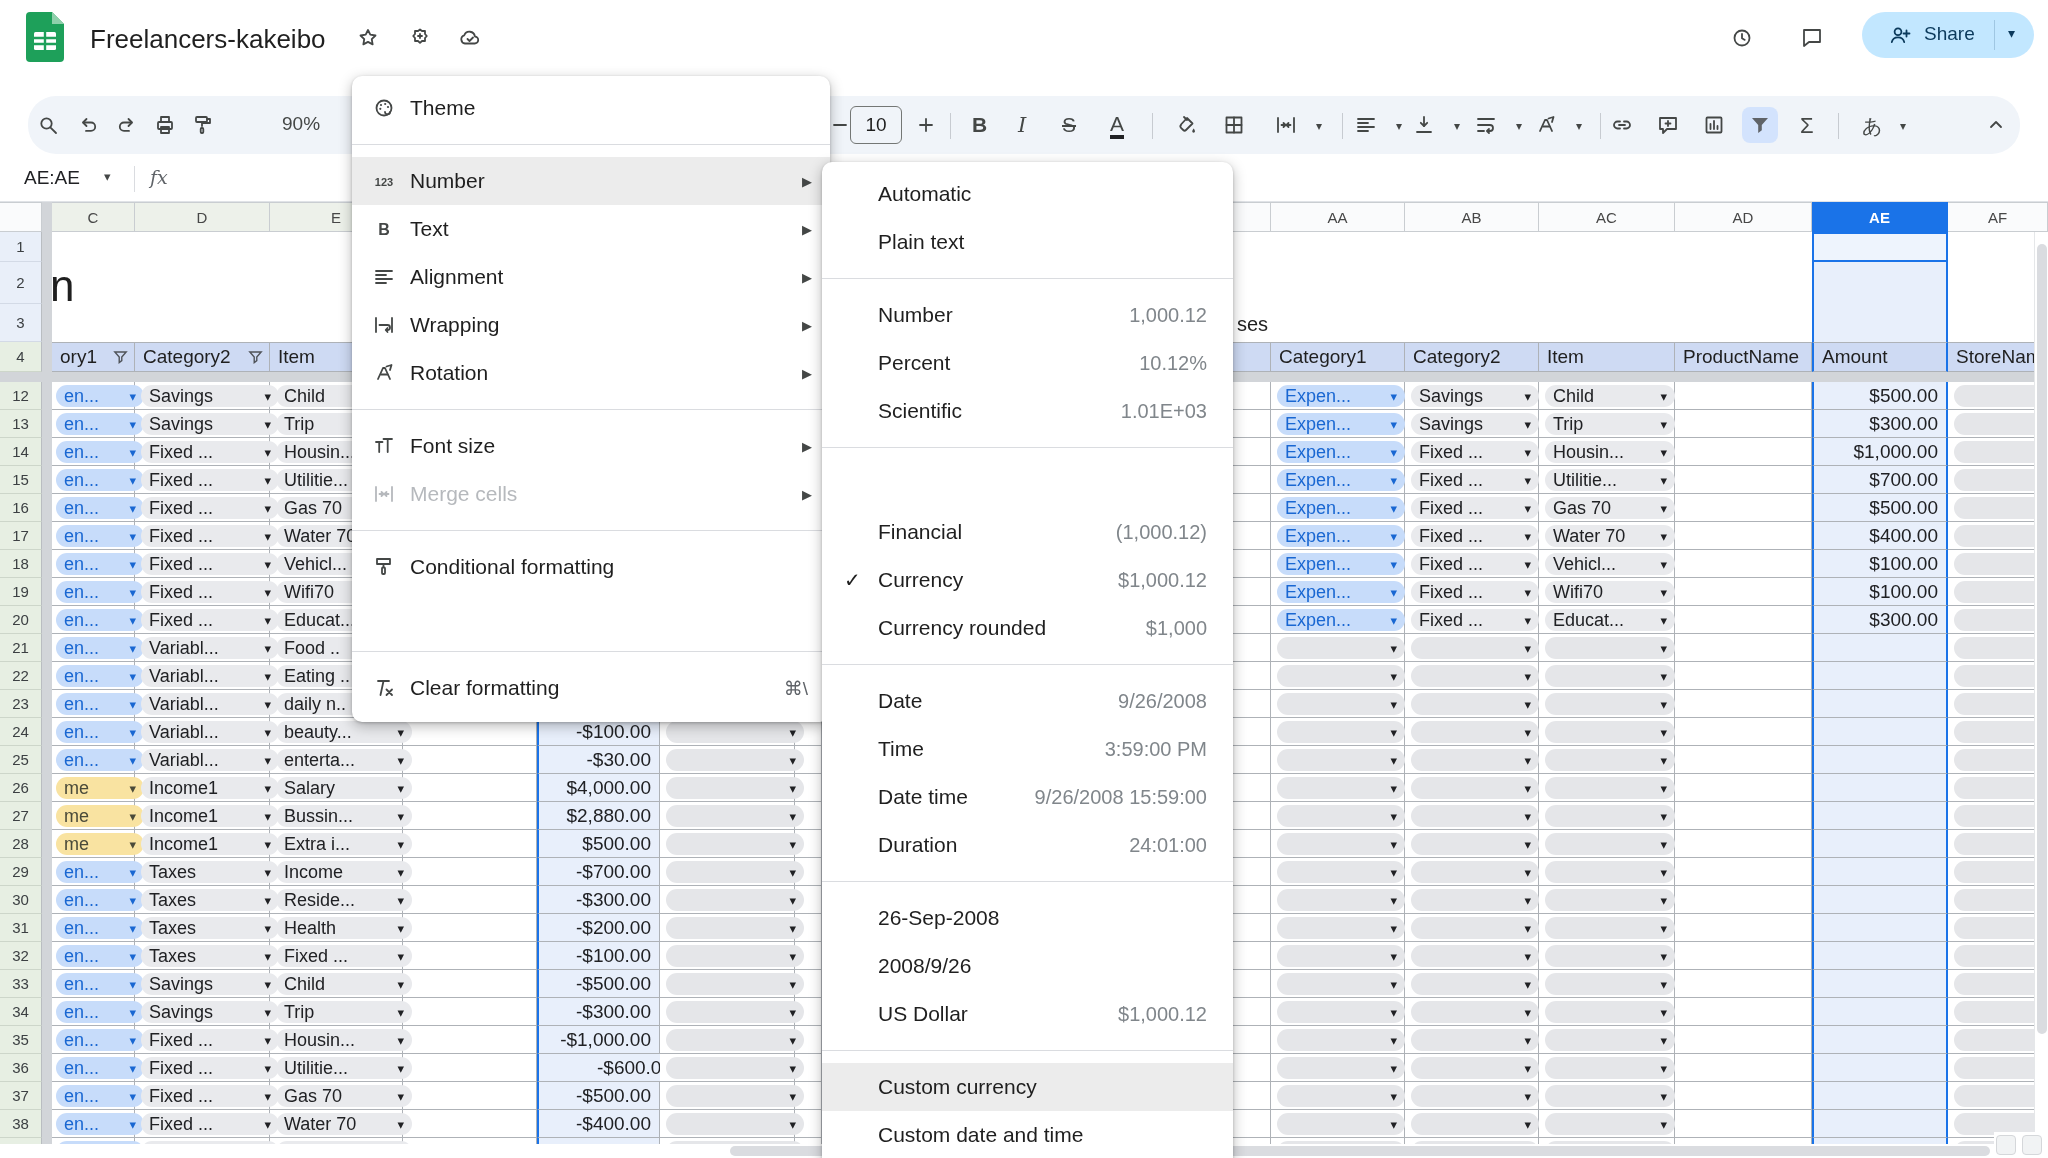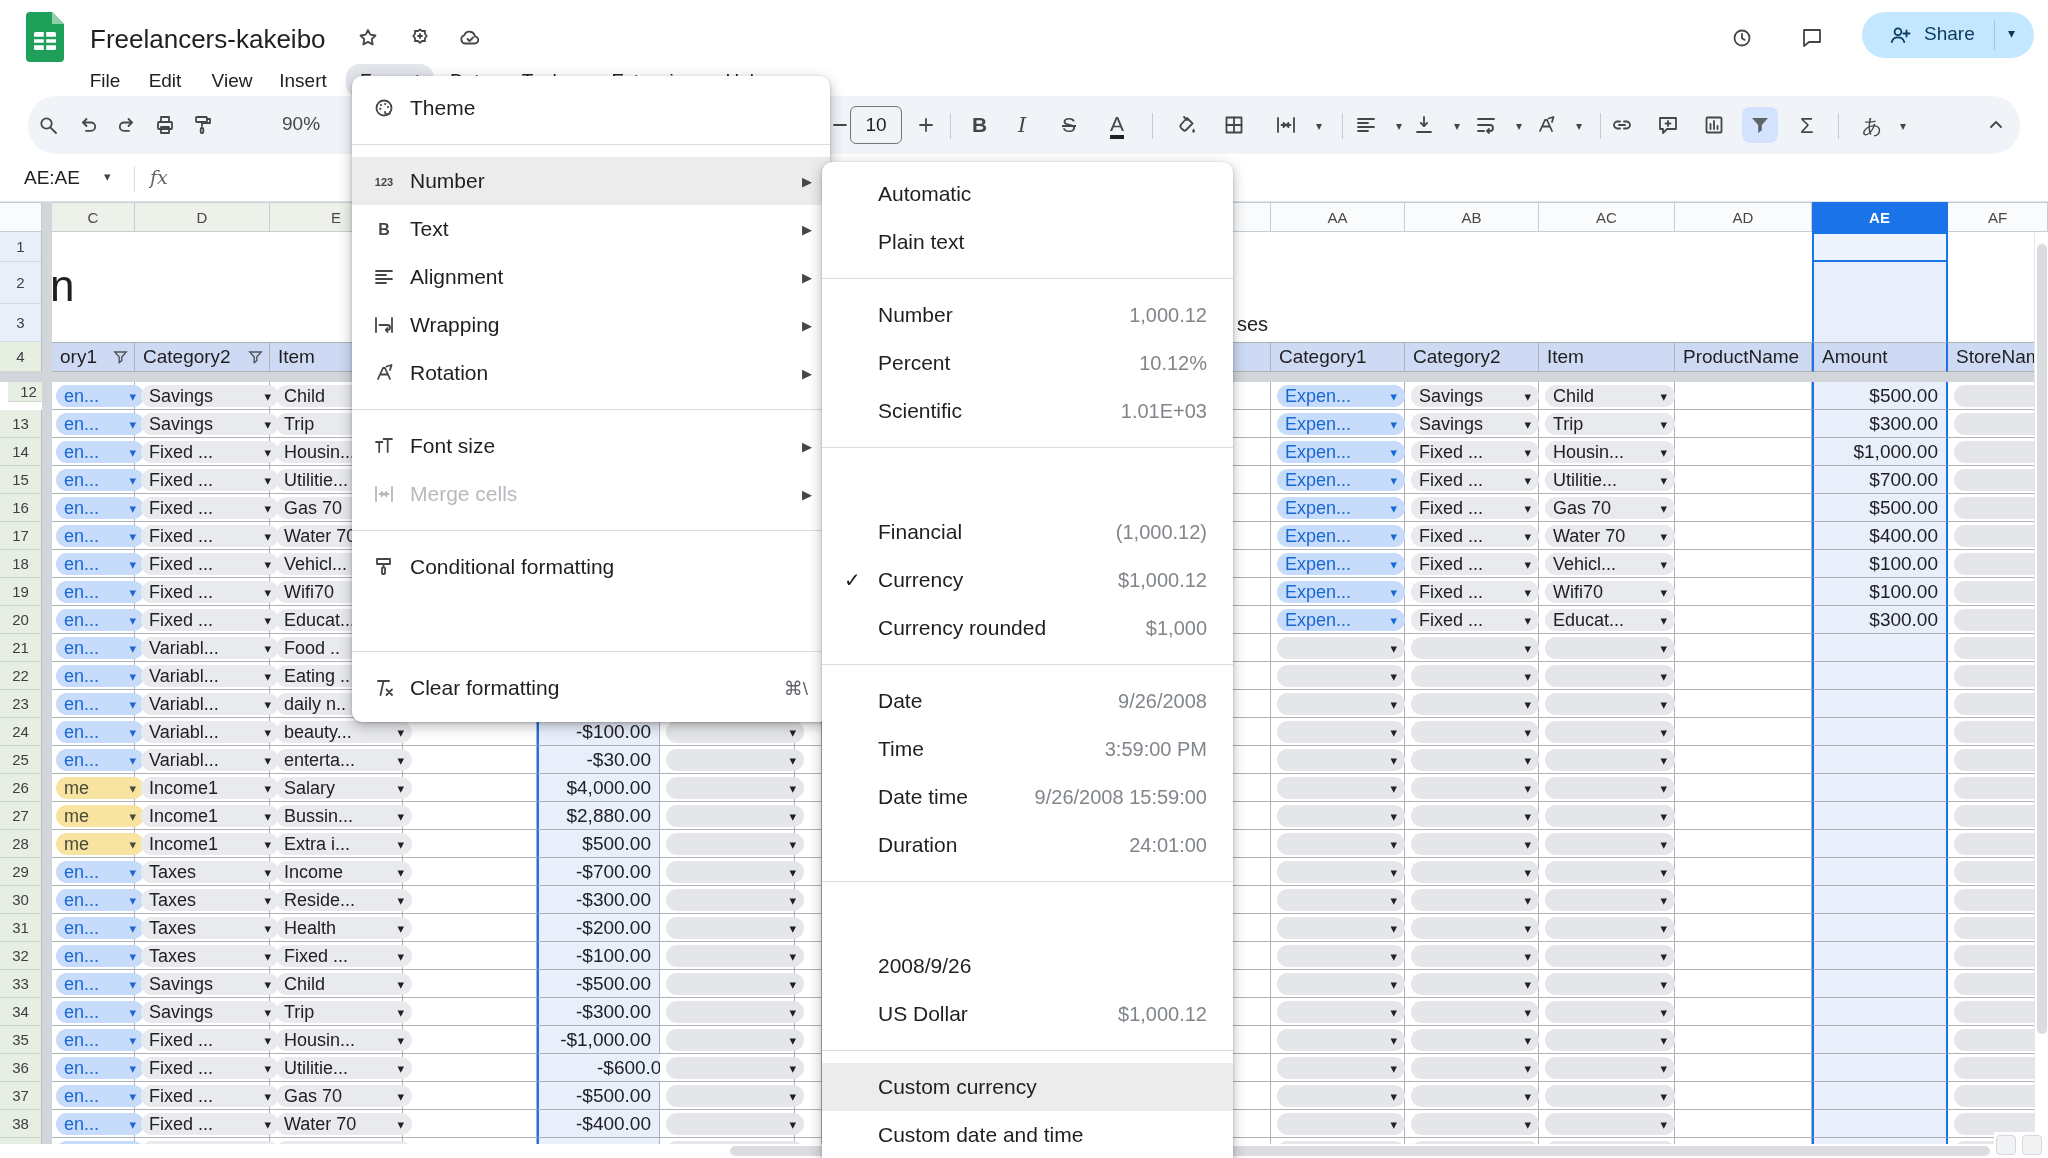--- a/index.html
+++ b/index.html
@@ -116,31 +116,20 @@
           <svg viewBox="0 0 24 24" width="22" height="22" fill="none" stroke="currentColor" stroke-width="1.8" stroke-linecap="round">
             <circle cx="10" cy="8.8" r="3.4"></circle>
             <path d="M3.8 19.2c.6-3.2 3.2-4.9 6.2-4.9s5.6 1.7 6.2 4.9"></path>
             <path d="M18.5 7.5v6M15.5 10.5h6"></path>
           </svg>
         </span>
       <span class="abs" style="left:62px;top:11px;font-size:19px;font-weight:500;">Share</span>
       <span class="abs" style="left:132px;top:8px;width:1px;height:30px;background:#9fc7e2;"></span>
       <span class="abs" style="left:146px;top:13px;font-size:14px;">▾</span>
     </div>
-    <nav class="abs" id="menubar" style="left:0;top:64px;width:900px;height:34px;">
-        <span class="menubar-item" style="left: 105px; top: 0px;">File</span>
-        <span class="menubar-item" style="left: 165px; top: 0px;">Edit</span>
-        <span class="menubar-item" style="left: 232px; top: 0px;">View</span>
-        <span class="menubar-item" style="left: 303px; top: 0px;">Insert</span>
-        <span class="menubar-item open" style="left: 390px; top: 0px;">Format</span>
-        <span class="menubar-item" style="left: 470px; top: 0px;">Data</span>
-        <span class="menubar-item" style="left: 544px; top: 0px;">Tools</span>
-        <span class="menubar-item" style="left: 658px; top: 0px;">Extensions</span>
-        <span class="menubar-item" style="left: 745px; top: 0px;">Help</span>
-      </nav>
   </div>
 
   <div class="abs toolbar-strip" id="toolbar" style="left:28px;top:96px;width:1992px;height:58px;">
       <span class="tbicon" style="left: 20px; top: 11px;">
         <svg viewBox="0 0 24 24" width="24" height="24" fill="none" stroke="currentColor" stroke-width="1.8" stroke-linecap="round" stroke-linejoin="round">
           <circle cx="10.5" cy="10.5" r="5.2"></circle>
           <path d="M14.8 14.8 20 20"></path>
         </svg>
       </span>
       <span class="tbicon" style="left: 60px; top: 11px;">
@@ -306,21 +295,21 @@
             <path d="M4 5h16l-6.2 7v5.2L10.2 20v-8z" fill="none" stroke="currentColor" stroke-width="2"></path>
           </svg></span></div>
       <div class="cell hdr4" style="left: 270px; top: 140px; width: 133px; height: 30px;">Item</div>
       <div class="cell hdr4" style="left: 1233px; top: 140px; width: 38px; height: 30px;"></div>
       <div class="cell hdr4" style="left: 1271px; top: 140px; width: 134px; height: 30px;">Category1</div>
       <div class="cell hdr4" style="left: 1405px; top: 140px; width: 134px; height: 30px;">Category2</div>
       <div class="cell hdr4" style="left: 1539px; top: 140px; width: 136px; height: 30px;">Item</div>
       <div class="cell hdr4" style="left: 1675px; top: 140px; width: 137px; height: 30px;">ProductName</div>
       <div class="cell hdr4" style="left: 1812px; top: 140px; width: 136px; height: 30px; border-left: 2px solid rgb(26, 115, 232); border-right: 2px solid rgb(26, 115, 232);">Amount</div>
       <div class="cell hdr4" style="left: 1948px; top: 140px; width: 100px; height: 30px;">StoreName</div>
-      <div class="cell gutter" style="left: 8px; top: 180px; width: 42px; height: 20px;">12</div>
+      <div class="cell gutter" style="left: 0px; top: 180px; width: 42px; height: 28px;">12</div>
       <div class="cell tcell" style="left: 52px; top: 180px; width: 83px; height: 28px;"></div>
       <div class="cell tcell" style="left: 135px; top: 180px; width: 135px; height: 28px;"></div>
       <div class="cell tcell" style="left: 270px; top: 180px; width: 133px; height: 28px;"></div>
       <div class="cell tcell" style="left: 403px; top: 180px; width: 134px; height: 28px;"></div>
       <div class="cell tcell amtcell lft" style="left: 537px; top: 180px; width: 123px; height: 28px;"></div>
       <div class="cell tcell" style="left: 660px; top: 180px; width: 135px; height: 28px;"></div>
       <div class="cell tcell" style="left: 795px; top: 180px; width: 27px; height: 28px;"></div>
       <div class="chip blue" style="left: 56px; top: 183px; width: 72px;">
         <span>en...</span>
         <span class="car">▾</span>
@@ -1751,20 +1740,23 @@
       </div>
       <div class="mi" style="top: 611px;">
         <span class="nlabel">Date time</span>
         <span class="mivalue">9/26/2008 15:59:00</span>
       </div>
       <div class="mi" style="top: 659px;">
         <span class="nlabel">Duration</span>
         <span class="mivalue">24:01:00</span>
       </div>
       <div class="mdiv" style="top: 719px;"></div>
+      <div class="mi" style="top: 732px;">
+        <span class="nlabel">26-Sep-2008</span>
+      </div>
       <div class="mi" style="top: 780px;">
         <span class="nlabel">2008/9/26</span>
       </div>
       <div class="mi" style="top: 828px;">
         <span class="nlabel">US Dollar</span>
         <span class="mivalue">$1,000.12</span>
       </div>
       <div class="mdiv" style="top: 888px;"></div>
       <div class="mi hl" style="top: 901px;">
         <span class="nlabel">Custom currency</span>

